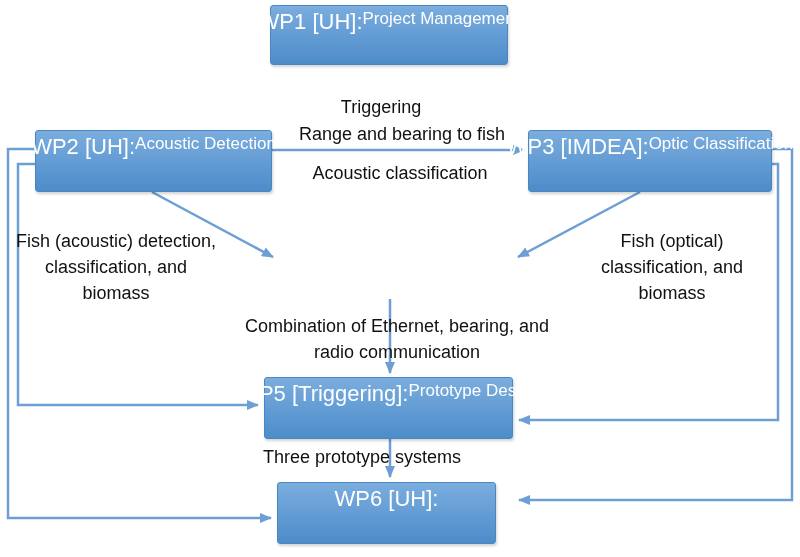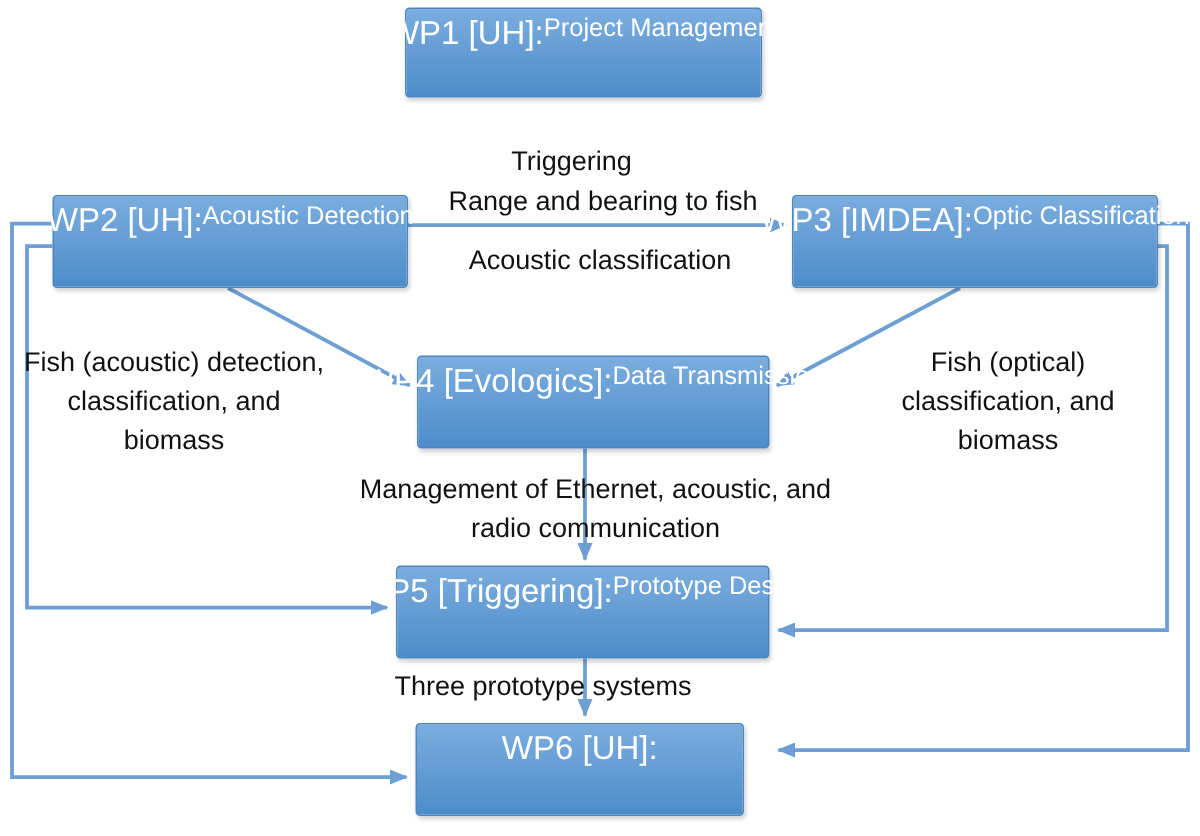--- a/index.html
+++ b/index.html
@@ -93,24 +93,20 @@
   <div class="wp-box" style="left:35px; top:130px; width:237px; height:62px;">
     <div class="wp-title">WP2 [UH]:</div>
     <div class="wp-subtitle">Acoustic Detection</div>
   </div>
 
   <div class="wp-box" style="left:528px; top:130px; width:244px; height:62px;">
     <div class="wp-title">WP3 [IMDEA]:</div>
     <div class="wp-subtitle">Optic Classification</div>
   </div>
 
-  <div class="wp-box" style="left:278px; top:237px; width:235px; height:62px;">
-    <div class="wp-title">WP4 [Evologics]:</div>
-    <div class="wp-subtitle">Data Transmission</div>
-  </div>
 
   <div class="wp-box" style="left:264px; top:377px; width:249px; height:62px;">
     <div class="wp-title">WP5 [Triggering]:</div>
     <div class="wp-subtitle">Prototype Design</div>
   </div>
 
   <div class="wp-box" style="left:277px; top:482px; width:219px; height:62px;">
     <div class="wp-title">WP6 [UH]:</div>
   </div>
 
@@ -126,19 +122,19 @@
     <div>biomass</div>
   </div>
 
   <div class="edge-label" style="left:567px; top:228px; width:210px;">
     <div>Fish (optical)</div>
     <div>classification, and</div>
     <div>biomass</div>
   </div>
 
   <div class="edge-label" style="left:197px; top:313px; width:400px;">
-    <div>Management of Ethernet, acoustic, and</div>
+    <div>Combination of Ethernet, bearing, and</div>
     <div>radio communication</div>
   </div>
 
   <div class="edge-label" style="left:232px; top:444px; width:260px;">Three prototype systems</div>
 
 </div>
 
 </body></html>

